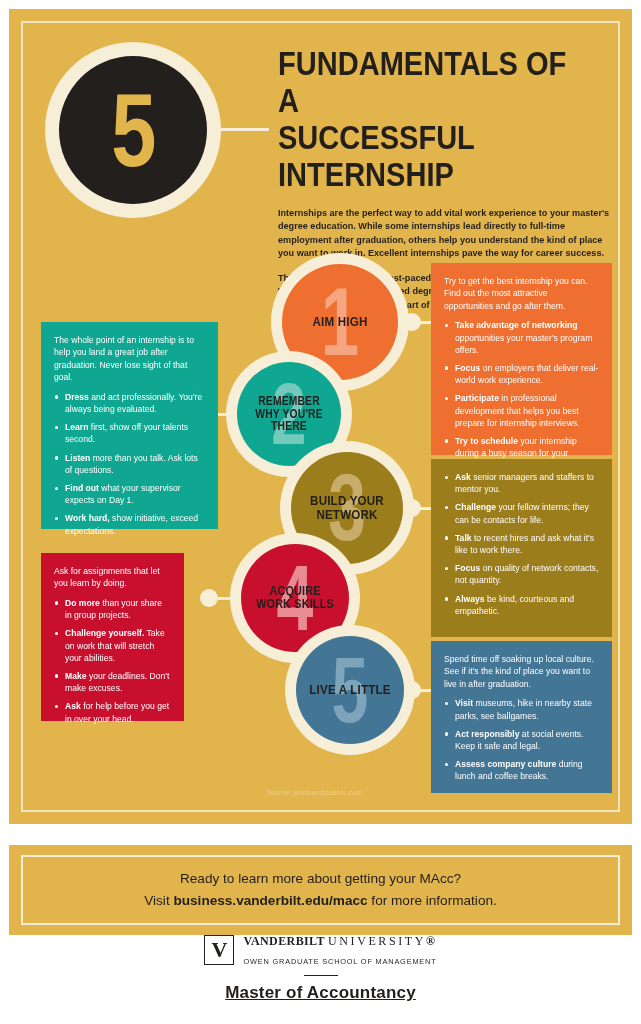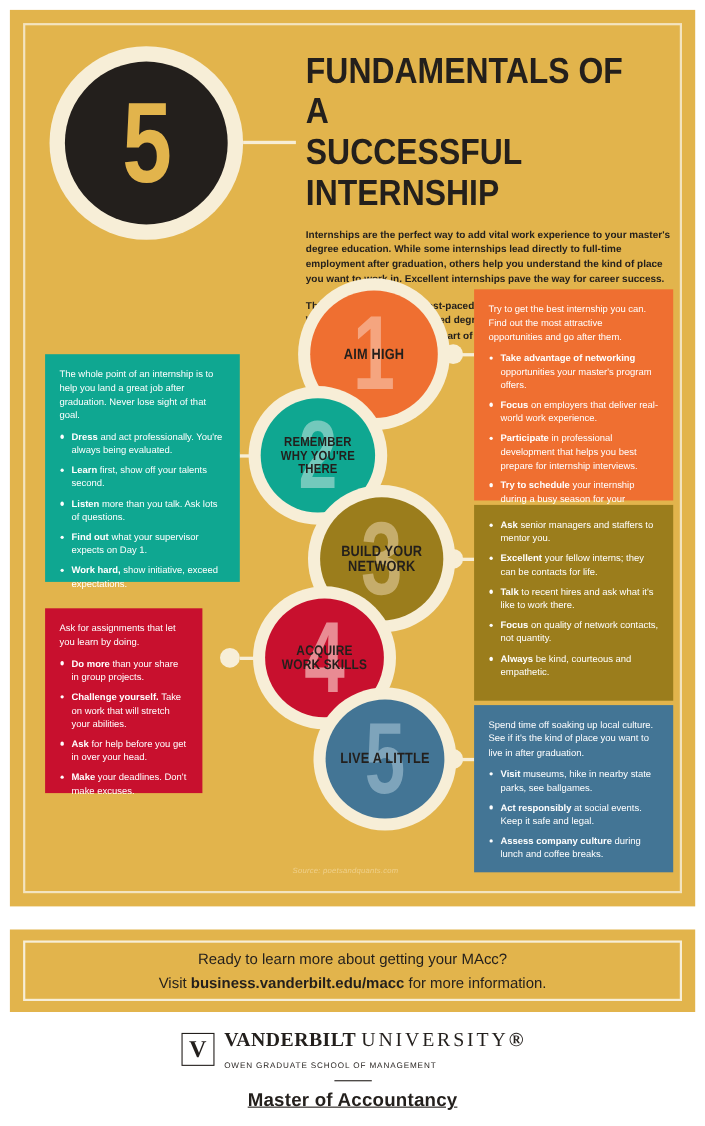--- a/index.html
+++ b/index.html
@@ -172,21 +172,21 @@
     font-size: 7px;
     font-style: italic;
     color: #efd08a;
     letter-spacing: 0.2px;
   }
 
   
   .cta-band {
     position: absolute;
     left: 9px; top: 845px;
-    width: 623px; height: 75px;
+    width: 623px; height: 90px;
     background: #e2b44c;
   }
   .cta-rule {
     position: absolute;
     left: 12px; top: 10px; right: 12px; bottom: 10px;
     border: 2px solid #f7eed7;
   }
   .cta-text {
     position: absolute; inset: 0;
     display: flex; flex-direction: column;
@@ -214,21 +214,21 @@
   .logo-mark span {
     font-family: "Liberation Serif", serif;
     font-weight: 700;
     font-size: 22px;
     color: #231f1c;
     line-height: 1;
   }
   .logo-words { display: flex; flex-direction: column; }
   .logo-title {
     font-family: "Liberation Serif", serif;
-    font-size: 18px;
+    font-size: 12px;
     font-weight: 700;
     letter-spacing: 0.4px;
     color: #231f1c;
     line-height: 1.15;
   }
   .logo-title .u-word { letter-spacing: 2.6px; font-weight: 400; }
   .logo-sub {
     font-family: "Liberation Sans", sans-serif;
     font-size: 7.4px;
     letter-spacing: 0.8px;
@@ -310,40 +310,40 @@
       <div class="conn" style="left: 404px; top: 506.5px; width: 27px;"></div>
       <div class="conn-dot" style="left: 403px; top: 499px;"></div>
       <div class="circle-node" style="left: 280px; top: 441px; width: 134px; height: 134px;"></div>
       <div class="circle-disc" style="left: 291px; top: 452px; width: 112px; height: 112px; background: rgb(155, 125, 28);">
         <div class="circle-ghost" style="font-size: 94px; color: rgb(198, 173, 107);">3</div>
         <div class="circle-label" style="font-size: 13.5px;">BUILD YOUR NETWORK</div>
       </div>
       <div class="panel" style="left: 431px; top: 459px; width: 181px; height: 178px; background: rgb(155, 125, 28);">
         <ul>
           <li><b>Ask</b><span> senior managers and staffers to mentor you.</span></li>
-          <li><b>Excellent</b><span> your fellow interns; they can be contacts for life.</span></li>
+          <li><b>Challenge</b><span> your fellow interns; they can be contacts for life.</span></li>
           <li><b>Talk</b><span> to recent hires and ask what it's like to work there.</span></li>
           <li><b>Focus</b><span> on quality of network contacts, not quantity.</span></li>
           <li><b>Always</b><span> be kind, courteous and empathetic.</span></li>
         </ul>
       </div>
       <div class="conn" style="left: 218px; top: 596.5px; width: 23px;"></div>
       <div class="conn-dot" style="left: 200px; top: 589px;"></div>
       <div class="circle-node" style="left: 230px; top: 533px; width: 130px; height: 130px;"></div>
       <div class="circle-disc" style="left: 241px; top: 544px; width: 108px; height: 108px; background: rgb(200, 16, 46);">
         <div class="circle-ghost" style="font-size: 92px; color: rgb(233, 139, 147);">4</div>
         <div class="circle-label" style="font-size: 12.6px;">ACQUIRE WORK SKILLS</div>
       </div>
       <div class="panel" style="left: 41px; top: 553px; width: 143px; height: 168px; background: rgb(200, 16, 46);">
         <div class="lead">Ask for assignments that let you learn by doing.</div>
         <ul>
           <li><b>Do more</b><span> than your share in group projects.</span></li>
           <li><b>Challenge yourself.</b><span> Take on work that will stretch your abilities.</span></li>
+          <li><b>Make</b><span> your deadlines. Don't make excuses.</span></li>
           <li><b>Ask</b><span> for help before you get in over your head.</span></li>
-          <li><b>Make</b><span> your deadlines. Don't make excuses.</span></li>
         </ul>
       </div>
       <div class="conn" style="left: 404px; top: 688.5px; width: 27px;"></div>
       <div class="conn-dot" style="left: 403px; top: 681px;"></div>
       <div class="circle-node" style="left: 285px; top: 625px; width: 130px; height: 130px;"></div>
       <div class="circle-disc" style="left: 296px; top: 636px; width: 108px; height: 108px; background: rgb(67, 117, 149);">
         <div class="circle-ghost" style="font-size: 92px; color: rgb(126, 164, 187);">5</div>
         <div class="circle-label" style="font-size: 13.5px;">LIVE A LITTLE</div>
       </div>
       <div class="panel" style="left: 431px; top: 641px; width: 181px; height: 152px; background: rgb(67, 117, 149);">

